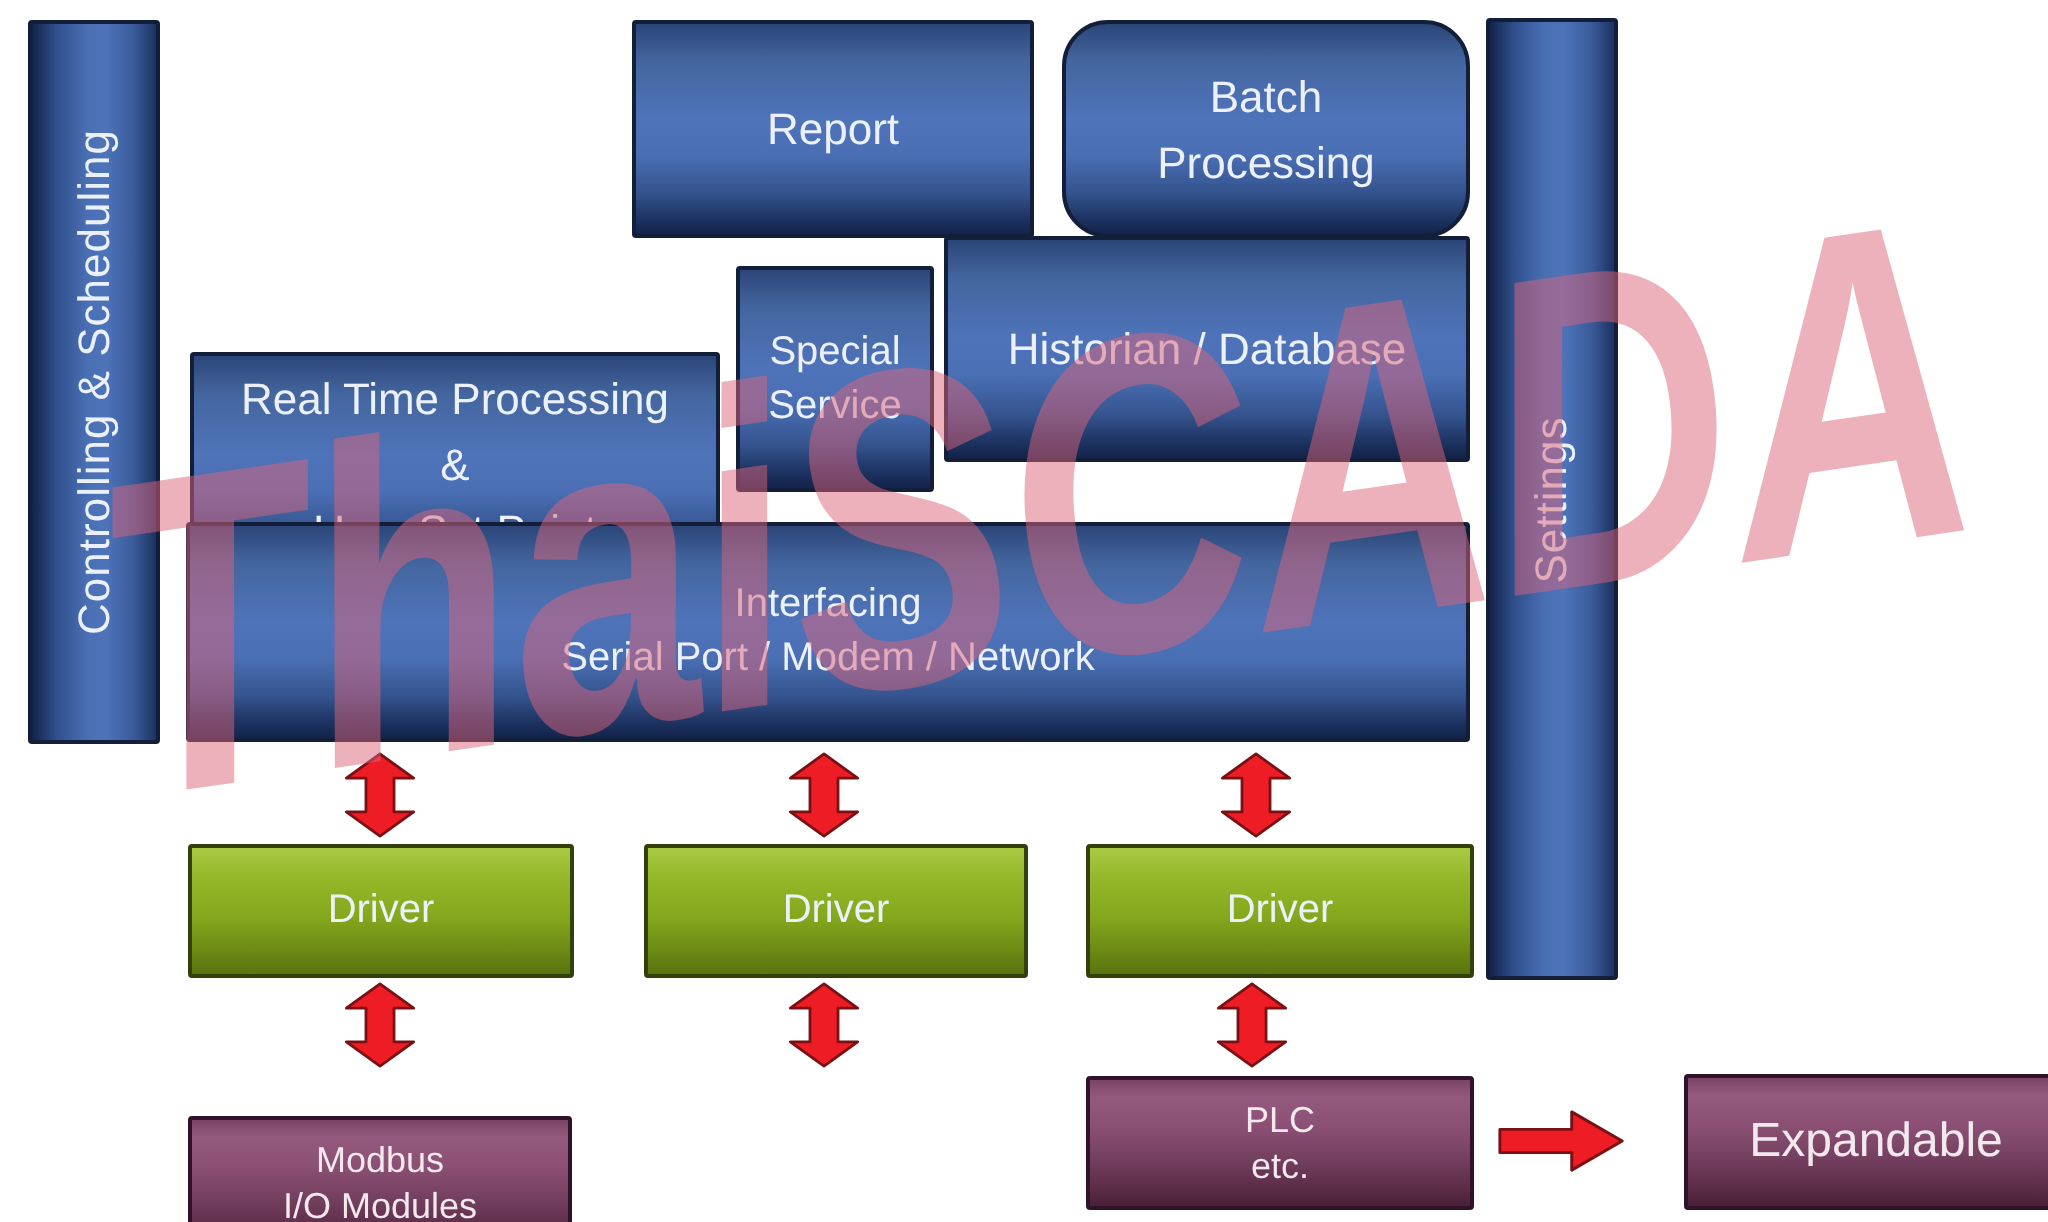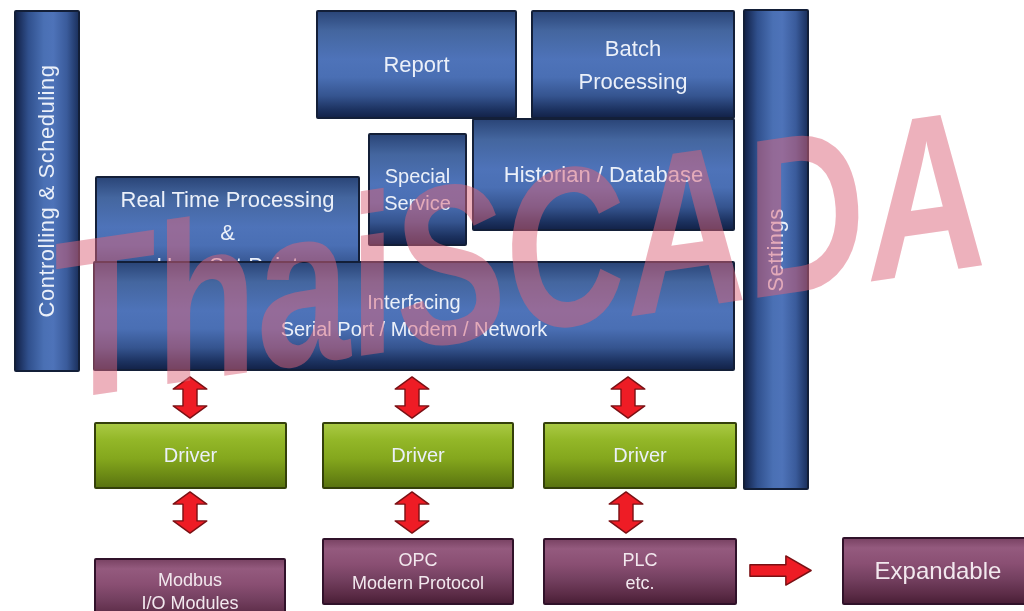--- a/index.html
+++ b/index.html
@@ -35,21 +35,21 @@
   .lh33 { line-height:33px; }
   .lh27 { line-height:27px; }
   .t18 { font-size:18px; line-height:23px; }
   .t19 { font-size:24px;margin-left:20px; }
 
   
   #bar-left        { left:14px;  top:10px;  width:66px;  height:362px; }
   #bar-right       { left:743px; top:9px;   width:66px;  height:481px; }
   #box-viewer      { left:95px;  top:10px;  width:207px; height:109px; }
   #box-report      { left:316px; top:10px;  width:201px; height:109px;text-align:right; }
-  #box-batch       { left:531px; top:10px;  width:204px; height:109px; }
+  #box-batch       { left:531px; top:10px;  width:204px; height:109px;border-radius:23px; }
   #box-realtime    { left:95px;  top:133px; width:265px; height:113px;margin-top:43px; }
   #box-special     { left:368px; top:133px; width:99px;  height:113px; }
   #box-historian   { left:472px; top:118px; width:263px; height:113px; }
   #box-interfacing { left:93px;  top:261px; width:642px; height:110px; }
   #box-driver-1    { left:94px;  top:422px; width:193px; height:67px; }
   #box-driver-2    { left:322px; top:422px; width:192px; height:67px; }
   #box-driver-3    { left:543px; top:422px; width:194px; height:67px; }
   #box-endpoint-1  { left:94px;  top:538px; width:192px; height:67px;margin-top:20px; }
   #box-endpoint-2  { left:322px; top:538px; width:192px; height:67px; }
   #box-endpoint-3  { left:543px; top:538px; width:194px; height:67px; }
@@ -137,24 +137,20 @@
     <path d="M20 1 L38 14 L27.5 14 L27.5 32 L38 32 L20 45 L2 32 L12.5 32 L12.5 14 L2 14 Z" fill="#ee1c25" stroke="#7a1014" stroke-width="1.5" stroke-linejoin="round"></path>
   </svg>
   <svg class="varrow" id="varrow-b3" viewBox="0 0 40 46">
     <path d="M20 1 L38 14 L27.5 14 L27.5 32 L38 32 L20 45 L2 32 L12.5 32 L12.5 14 L2 14 Z" fill="#ee1c25" stroke="#7a1014" stroke-width="1.5" stroke-linejoin="round"></path>
   </svg>
 
   <div class="box purple t18" id="box-endpoint-1">
     <span>Modbus</span>
     <span>I/O Modules</span>
   </div>
-  <div class="box purple t18" id="box-endpoint-2">
-    <span>OPC</span>
-    <span>Modern Protocol</span>
-  </div>
   <div class="box purple t18" id="box-endpoint-3">
     <span>PLC</span>
     <span>etc.</span>
   </div>
 
   <svg id="harrow" viewBox="0 0 66 34">
     <path d="M1 11 L38 11 L38 2 L64 17 L38 32 L38 23 L1 23 Z" fill="#ee1c25" stroke="#7a1014" stroke-width="1.5" stroke-linejoin="round"></path>
   </svg>
   <div class="box purple t19" id="box-expandable">
     <span>Expandable</span>

